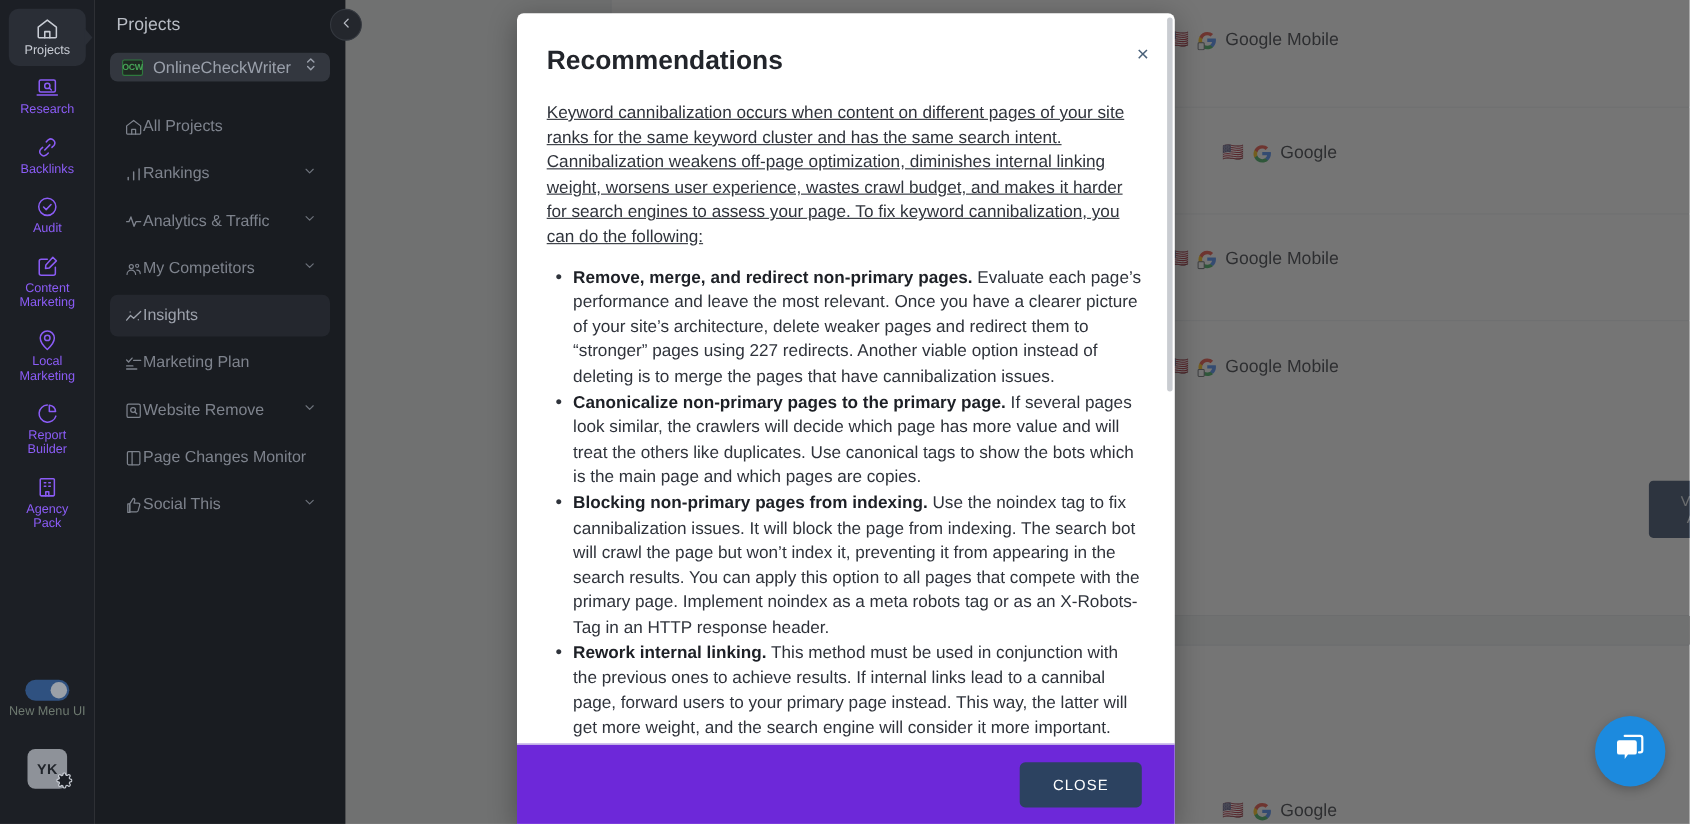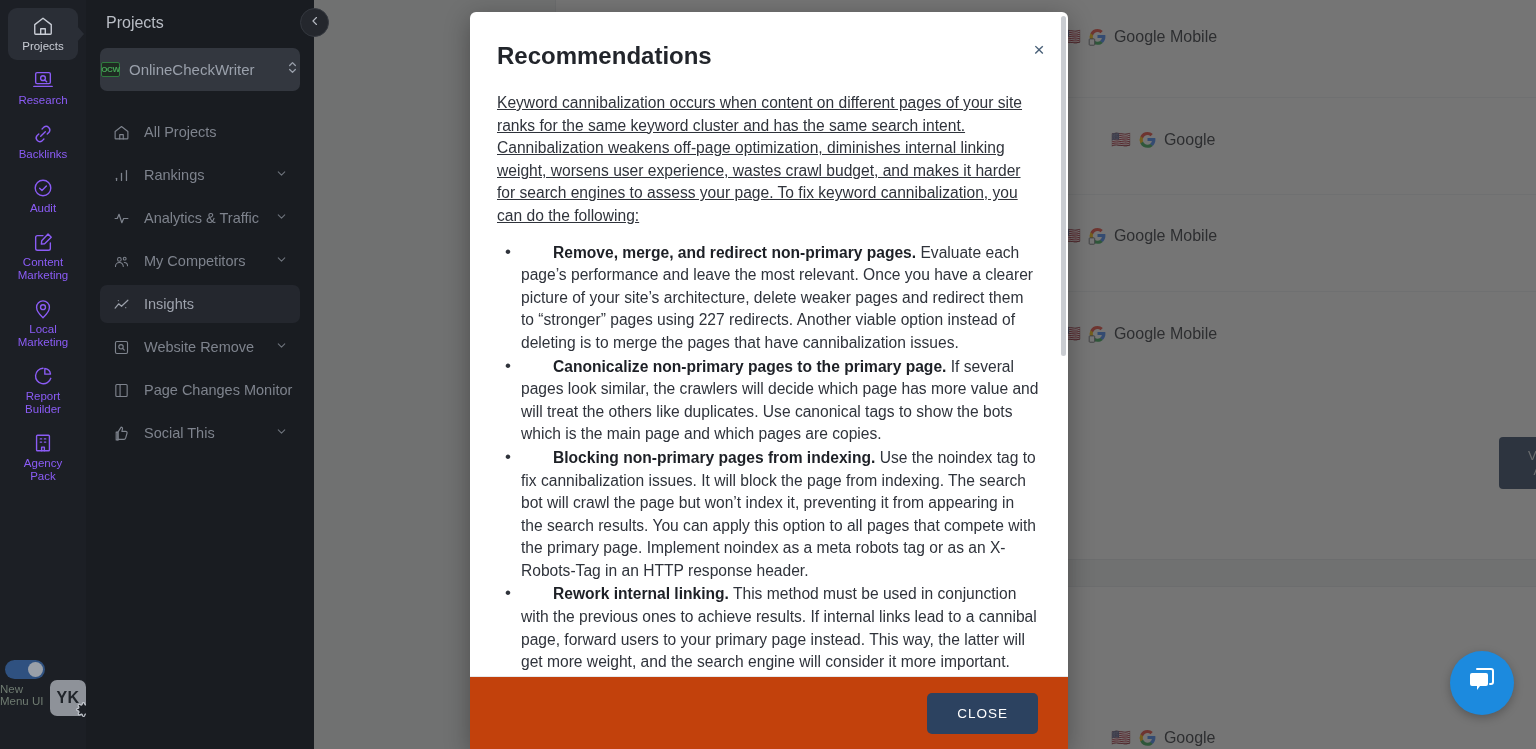--- a/index.html
+++ b/index.html
@@ -88,83 +88,83 @@
     transform: translateY(-50%);
     border-left: 7px solid #2a2e36;
     border-top: 8px solid transparent;
     border-bottom: 8px solid transparent;
   }
   .rail-item .lbl {
     font-size: 11.5px; line-height: 13px; text-align: center;
   }
   .rail-item svg { display:block; }
 
-  .rail-bottom { margin-top: auto; width: 100%; display:flex; flex-direction:row; align-items:center; padding-bottom: 14px; }
+  .rail-bottom { margin-top: auto; width: 100%; display:flex; flex-direction:column; align-items:center; padding-bottom: 32px; }
   .toggle-wrap { display:flex; flex-direction:column; align-items:center; gap:4px; margin-bottom: 28px;}
   .toggle {
     width: 40px; height: 19px; border-radius: 10px;
     background: #2f5180; position: relative; cursor: pointer;
   }
   .toggle .knob {
     position: absolute; right: 2px; top: 2px;
     width: 15px; height: 15px; border-radius: 50%;
     background: #9aa0a8;
   }
   .toggle-label { font-size: 11.5px; color: #6e7a70; }
   .avatar-wrap { position: relative; }
   .avatar {
     width: 36px; height: 36px; border-radius: 7px;
     background: #8e9299; color: #20242a;
     display:flex; align-items:center; justify-content:center;
-    font-size: 16px; font-weight: 600; letter-spacing: .3px;
+    font-size: 13px; font-weight: 600; letter-spacing: .3px;
     cursor: pointer;
   }
   .avatar-gear {
     position:absolute; right:-5px; bottom:-5px;
     color:#c7cbd2;
   }
 
   
   .sidebar {
     position: absolute; left: 86px; top: 0; width: 228px; height: 749px;
     background: #191c21;
     z-index: 20;
     padding: 0 14px;
   }
   .sb-title {
     font-size: 16px; color: #b9bdc5; font-weight: 500;
     padding: 14px 6px 0 6px;
   }
   .project-select {
     margin-top: 16px;
-    height: 43px;
+    height: 26px;
     background: #33373f;
     border-radius: 7px;
     display: flex; align-items: center; gap: 9px;
-    padding: 0 1px;
+    padding: 0 11px;
     cursor: pointer;
   }
   .ocw-logo {
     width: 19px; height: 15px; flex:none;
     border: 1.6px solid #2f7a3e; border-radius: 2px;
     background: #1f2a22;
     color: #46a257; font-size: 8px; font-weight: 700;
     display:flex; align-items:center; justify-content:center;
     letter-spacing: -.3px;
   }
   .project-name {
     flex: 1; font-size: 15px; color: #9aa0ab; font-weight: 500;
     overflow: hidden; text-overflow: ellipsis; white-space: nowrap;
   }
   .updown { color:#9aa0ab; flex:none; }
 
   .sb-menu { margin-top: 22px; }
   .sb-item {
     height: 38px; border-radius: 7px;
-    display: flex; align-items: center; gap: 14px;
+    display: flex; align-items: center; 
     padding: 0 12px; margin-bottom: 5px;
     color: #7e838d; cursor: pointer;
   }
   .sb-item.active { background: #24272e; color: #9da2ac; }
   .sb-item .ico { width: 18px; height: 18px; flex:none; display:flex; align-items:center; justify-content:center; }
   .sb-item .txt { font-size: 14.5px; flex: 1; white-space: nowrap; }
   .sb-item .chev { flex:none; color:#6d727b; }
 
   .collapse-btn {
     position: absolute; left: 300px; top: 8px;
@@ -215,27 +215,27 @@
   .modal-list li {
     position: relative;
     font-size: 15.6px; line-height: 22.6px; color: #2f333b;
     padding-left: 24px; margin-bottom: 1px;
   }
   .modal-list li::before {
     content: "•";
     position: absolute; left: 8px; top: -1px;
     font-size: 17px; color: #2f333b;
   }
-  .modal-list li b { font-weight: 700; color: #1d2026; margin-left: 32px; }
+  .modal-list li b { font-weight: 700; color: #1d2026; }
 
   .modal-footer {
     flex: none;
     height: 73px;
     border-top: 1px solid #e6e8eb;
-    background: #c2410c;
+    background: #6d28d9;
     display: flex; align-items: center; justify-content: flex-end;
     padding-right: 30px;
   }
   .close-btn {
     background: #2c4260; color: #ffffff;
     border: none; border-radius: 5px;
     font-size: 13.5px; letter-spacing: 1px; font-weight: 500;
     padding: 13px 30px;
     font-family: "Liberation Sans", sans-serif;
     cursor: pointer;
@@ -528,20 +528,31 @@
       <div class="sb-item active">
         <span class="ico">
             <svg width="17" height="17" viewBox="0 0 24 24" fill="none" stroke="currentColor" stroke-width="1.7" stroke-linecap="round" stroke-linejoin="round">
               <path d="M3 17 8 11l4 3.5L21 6"></path>
               <path d="M7.5 6.5v.01M18 16.5v.01"></path>
             </svg>
           </span>
         <span class="txt">Insights</span>
       </div>
 
+      <div class="sb-item">
+        <span class="ico">
+            <svg width="17" height="17" viewBox="0 0 24 24" fill="none" stroke="currentColor" stroke-width="1.7" stroke-linecap="round" stroke-linejoin="round">
+              <path d="M3 7.5 5.5 10 10 5"></path>
+              <path d="M12 8h9"></path>
+              <path d="M3 15h8"></path>
+              <path d="M3 19h13"></path>
+            </svg>
+          </span>
+        <span class="txt">Marketing Plan</span>
+      </div>
 
       <div class="sb-item">
         <span class="ico">
             <svg width="17" height="17" viewBox="0 0 24 24" fill="none" stroke="currentColor" stroke-width="1.6" stroke-linecap="round" stroke-linejoin="round">
               <rect x="3.5" y="3.5" width="17" height="17" rx="2"></rect>
               <circle cx="11.3" cy="11" r="3.1"></circle>
               <path d="m13.7 13.4 2.3 2.3"></path>
             </svg>
           </span>
         <span class="txt">Website Remove</span>

